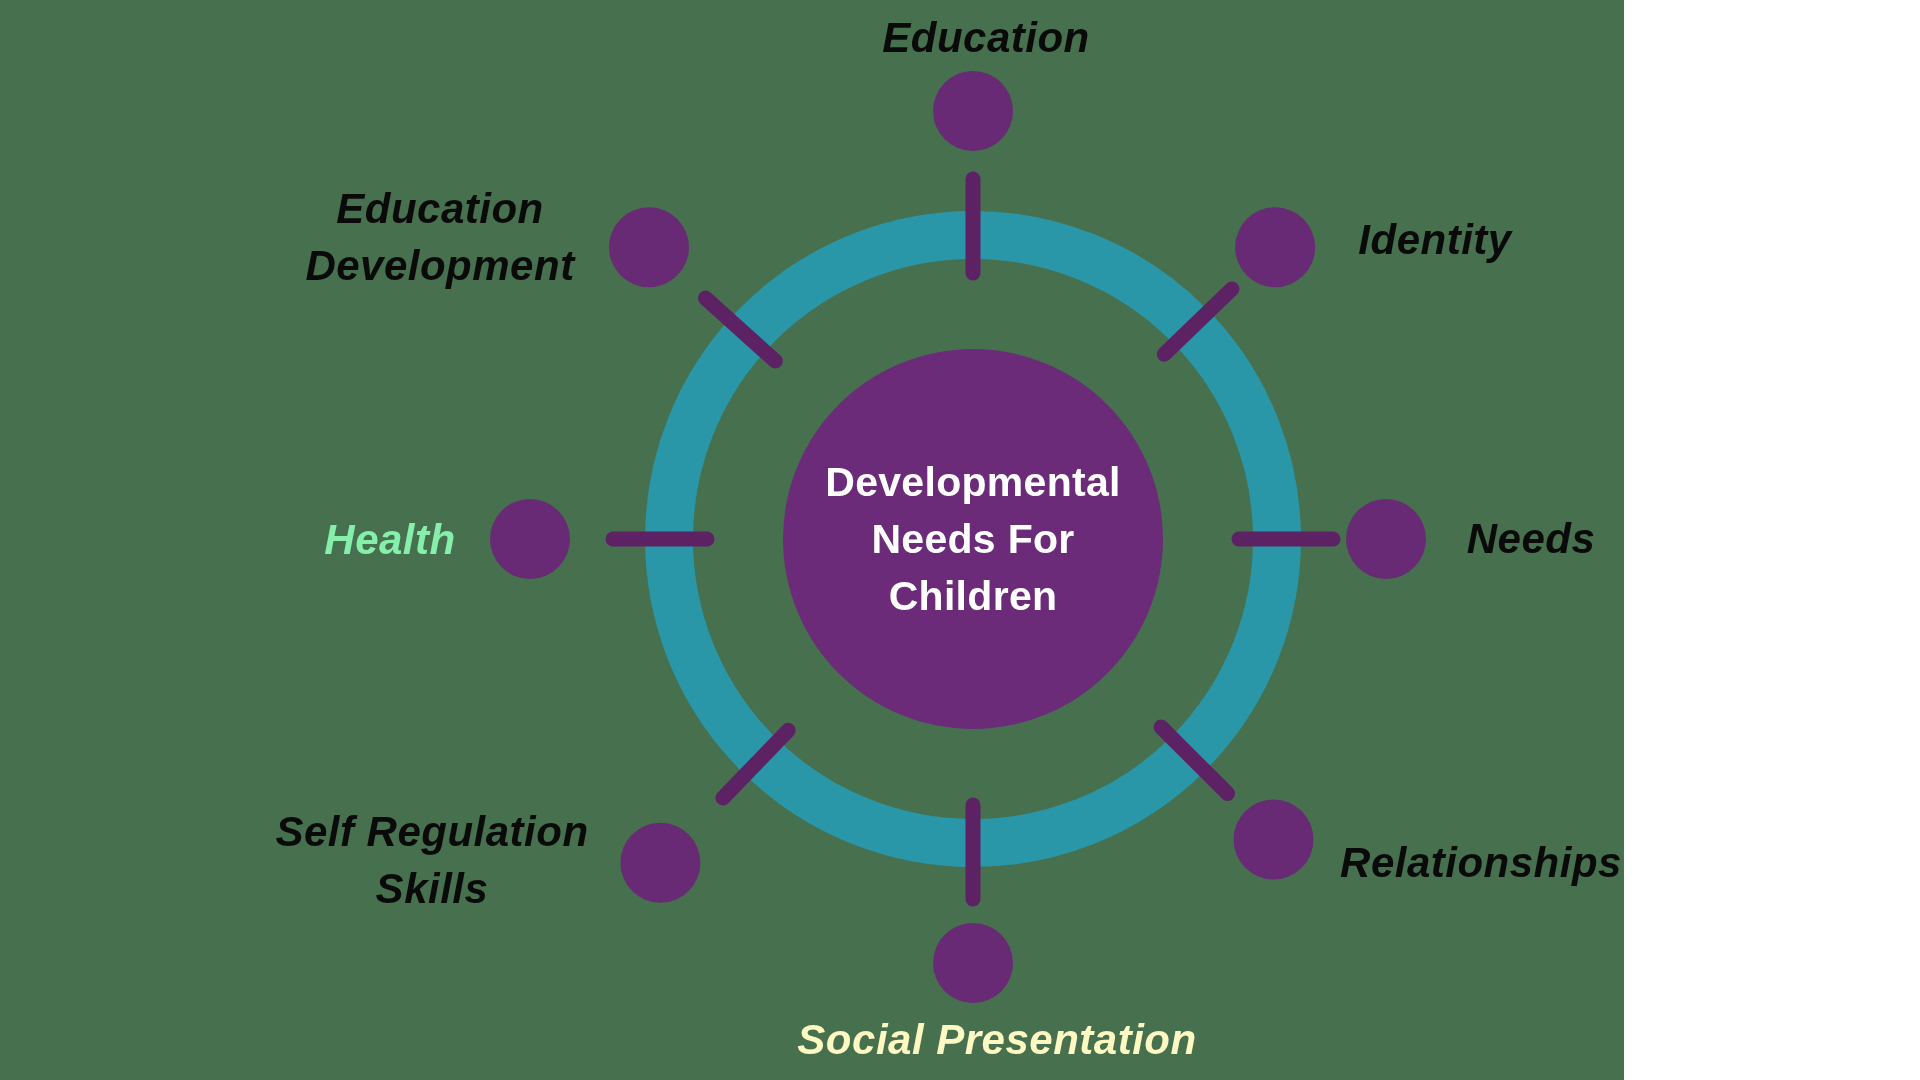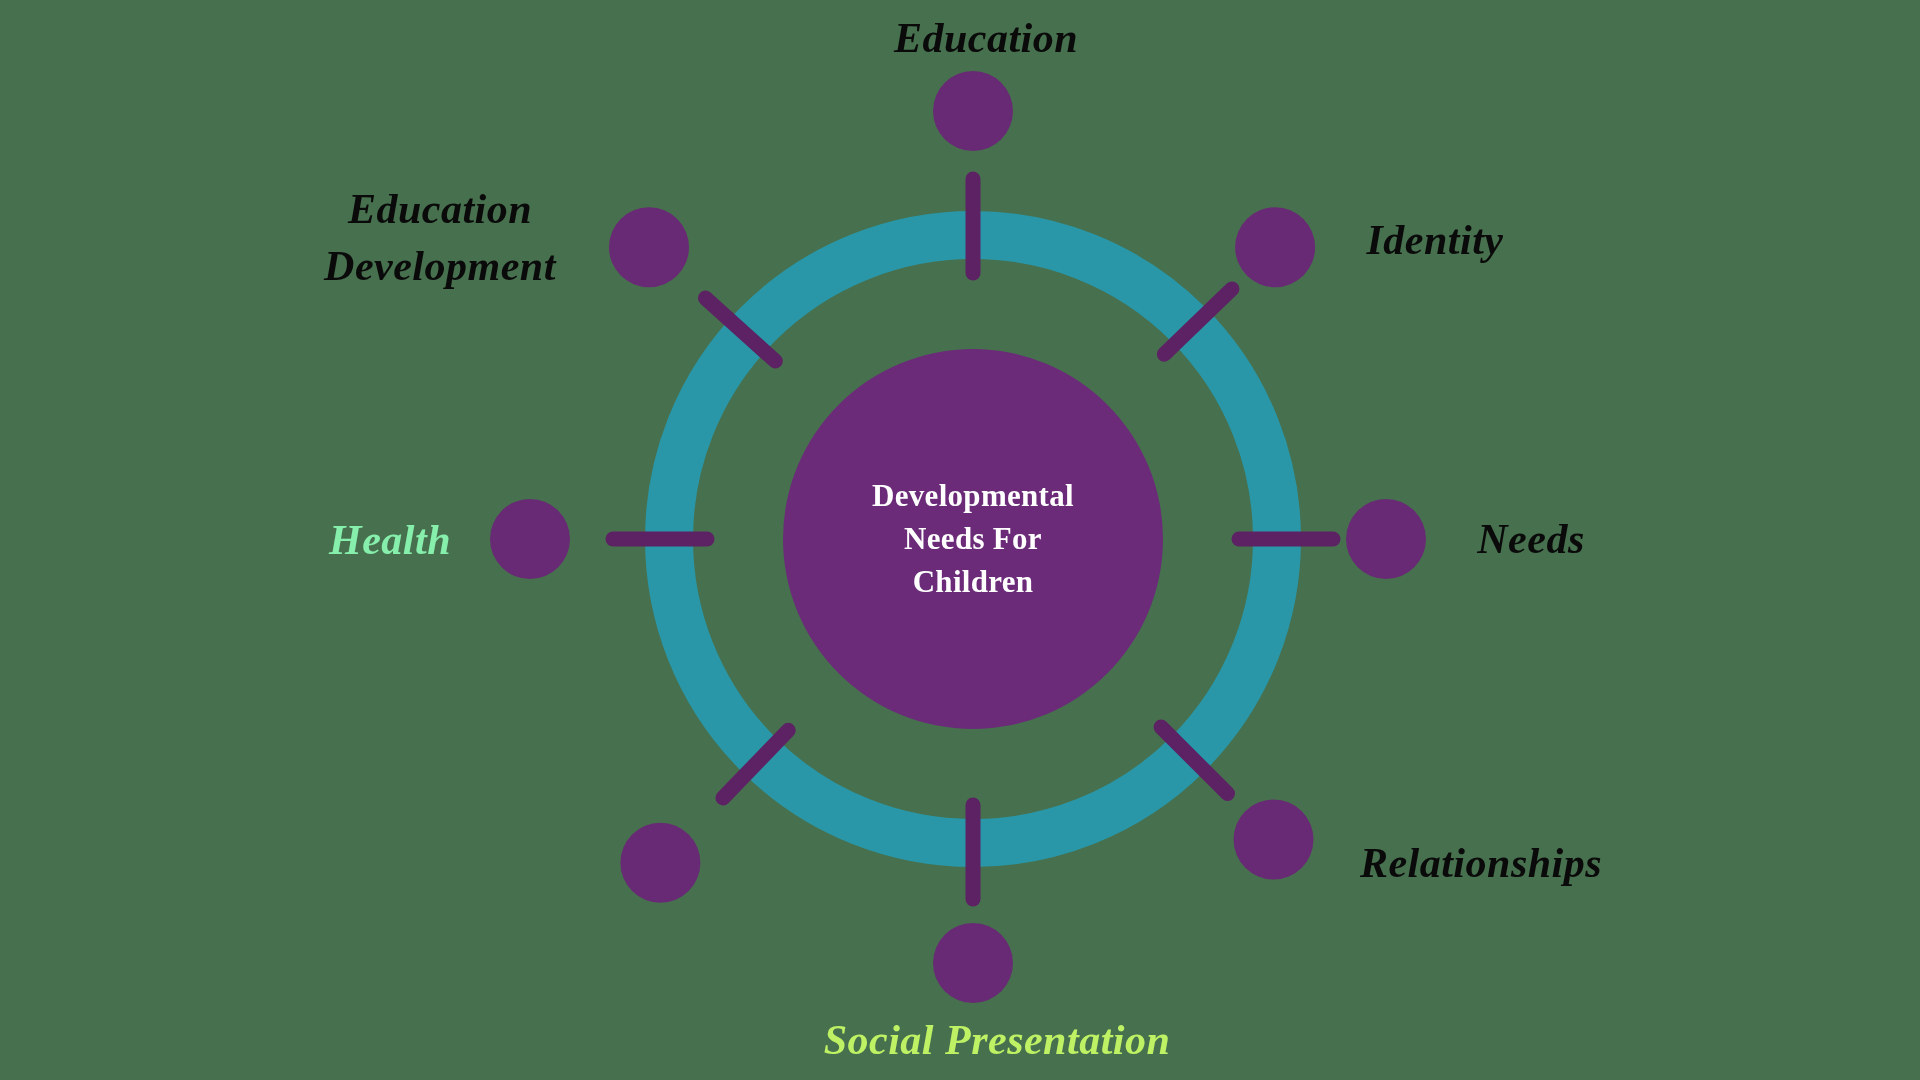--- a/index.html
+++ b/index.html
@@ -1,24 +1,24 @@
 <!DOCTYPE html>
 <html><head>
 <meta charset="utf-8">
 <style>
   html, body {
     margin: 0;
     padding: 0;
   }
   .stage {
     position: relative;
-    width: 1920px;
+    width: 1624px;
     height: 1080px;
     overflow: hidden;
-    font-family: Liberation Serif, serif;
+    font-family: Liberation Sans, sans-serif;
   }
   .stage svg {
     position: absolute;
     left: 0;
     top: 0;
   }
   .node-label {
     position: absolute;
     transform: translate(-50%, -50%);
     font-style: italic;
@@ -26,21 +26,21 @@
     font-size: 42px;
     line-height: 1.35;
     text-align: center;
     white-space: pre-line;
     letter-spacing: 0.5px;
   }
   .center-title {
     position: absolute;
     transform: translate(-50%, -50%);
     font-weight: 700;
-    font-size: 31px;
+    font-size: 41px;
     line-height: 1.39;
     text-align: center;
     white-space: pre-line;
     letter-spacing: 0.3px;
   }
 </style>
 </head>
 <body>
 
 <div class="stage" id="stage" style="background: rgb(71, 112, 78);">
@@ -61,20 +61,22 @@
       <line x1="707" y1="539" x2="613" y2="539" stroke="#5c2264" stroke-width="15" stroke-linecap="round"></line>
       <circle cx="530" cy="539" r="40" fill="#682a74"></circle>
       <line x1="775.3234764230132" y1="361.01125870854366" x2="705.4678628281381" y2="298.112981710811" stroke="#5c2264" stroke-width="15" stroke-linecap="round"></line>
       <circle cx="648.9888560918562" cy="247.25905562753775" r="40" fill="#682a74"></circle>
       <circle cx="973" cy="539" r="190" fill="#6b2b79"></circle>
     </svg>
     <div class="node-label" style="left: 986px; top: 38px; color: rgb(10, 10, 10);">Education</div>
     <div class="node-label" style="left: 1435px; top: 240px; color: rgb(10, 10, 10);">Identity</div>
     <div class="node-label" style="left: 1531px; top: 539px; color: rgb(10, 10, 10);">Needs</div>
     <div class="node-label" style="left: 1481px; top: 863px; color: rgb(10, 10, 10);">Relationships</div>
-    <div class="node-label" style="left: 997px; top: 1040px; color: #bef264;">Social Presentation</div>
+    <div class="node-label" style="left: 997px; top: 1040px; color: #fef9c3;">Social Presentation</div>
+    <div class="node-label" style="left: 432px; top: 861px; color: rgb(10, 10, 10);">Self Regulation
+Skills</div>
     <div class="node-label" style="left: 390px; top: 540px; color: #86efac;">Health</div>
     <div class="node-label" style="left: 440px; top: 238px; color: rgb(10, 10, 10);">Education
 Development</div>
     <div class="center-title" style="left: 973px; top: 539px; color: rgb(255, 255, 255);">Developmental
 Needs For
 Children</div>
   </div>
 
 </body></html>

